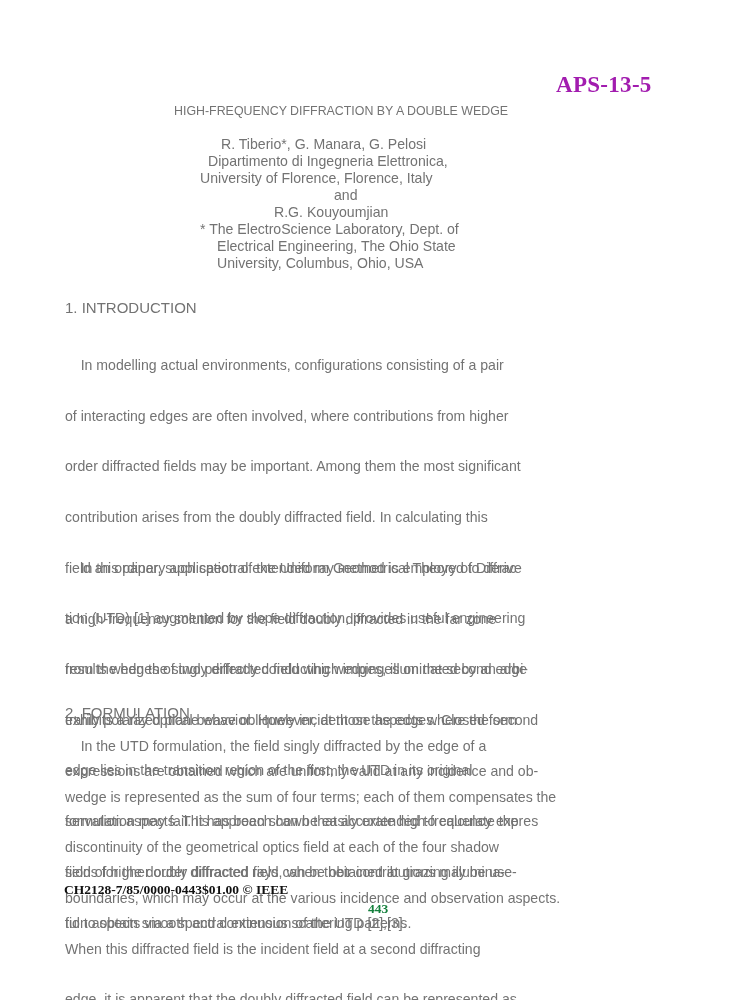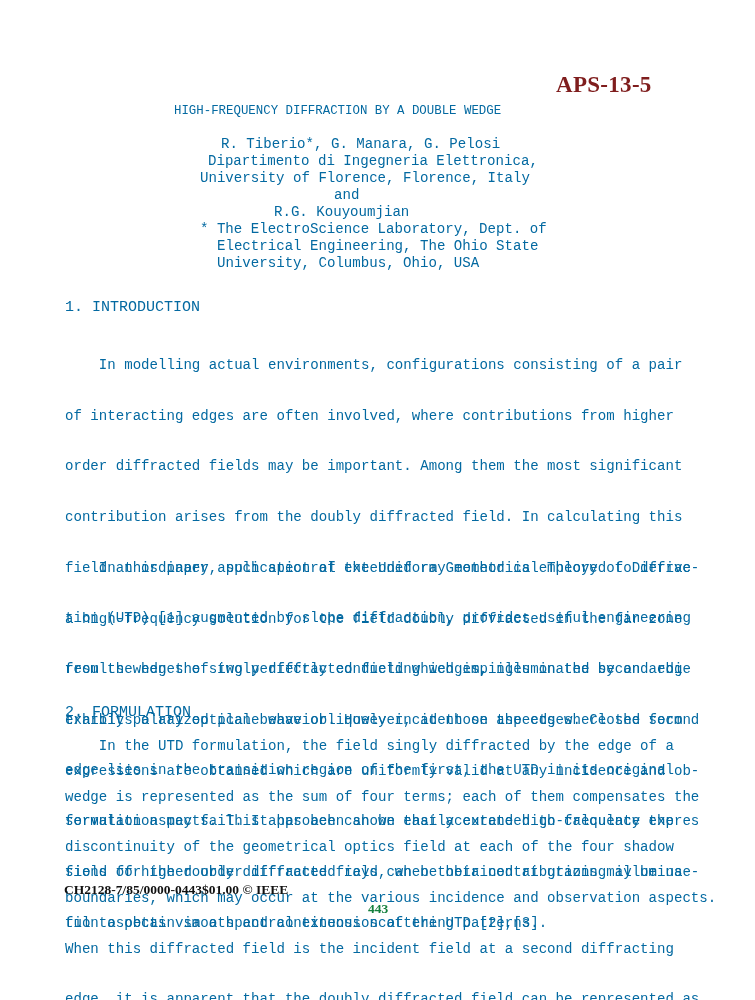--- a/index.html
+++ b/index.html
@@ -1,18 +1,18 @@
 <!DOCTYPE html>
 <html><head>
 <meta charset="utf-8">
 <style>
   html, body { margin: 0; padding: 0; background: #ffffff; }
   body { width: 755px; height: 1000px; position: relative; overflow: hidden; color: #111; }
-  .code-id { position: absolute; left: 556px; top: 72px; font-family: "Liberation Serif", serif; font-weight: bold; font-size: 23px; letter-spacing: 0.3px; color: #7f1d1d; }
-  .mono { font-family: Liberation Mono, monospace; font-size: 14.1px; white-space: pre; color: #0369a1; }
+  .code-id { position: absolute; left: 556px; top: 72px; font-family: "Liberation Serif", serif; font-weight: bold; font-size: 23px; letter-spacing: 0.3px; color: #a21caf; }
+  .mono { font-family: Liberation Sans, sans-serif; font-size: 14.1px; white-space: pre; color: #737373; }
   .title { position: absolute; left: 174px; top: 104px; font-size: 12.4px; }
   .authors { position: absolute; top: 136px; left: 0; width: 673px; }
   .authors .ln { position: absolute; white-space: pre; line-height: 17px; }
   .section-head { position: absolute; left: 65px; font-size: 15px; }
   .para { position: absolute; left: 65px; line-height: 16.9px; }
   .para div { height: 16.9px; }
   .footer-left { position: absolute; left: 64px; top: 882px; font-family: "Liberation Serif", serif; font-size: 13.5px; font-weight: bold; color: #111; }
   .page-no { position: absolute; left: 368px; top: 901px; font-family: "Liberation Serif", serif; font-size: 13.5px; font-weight: bold; color: #15803d; }
 </style>
 </head>

